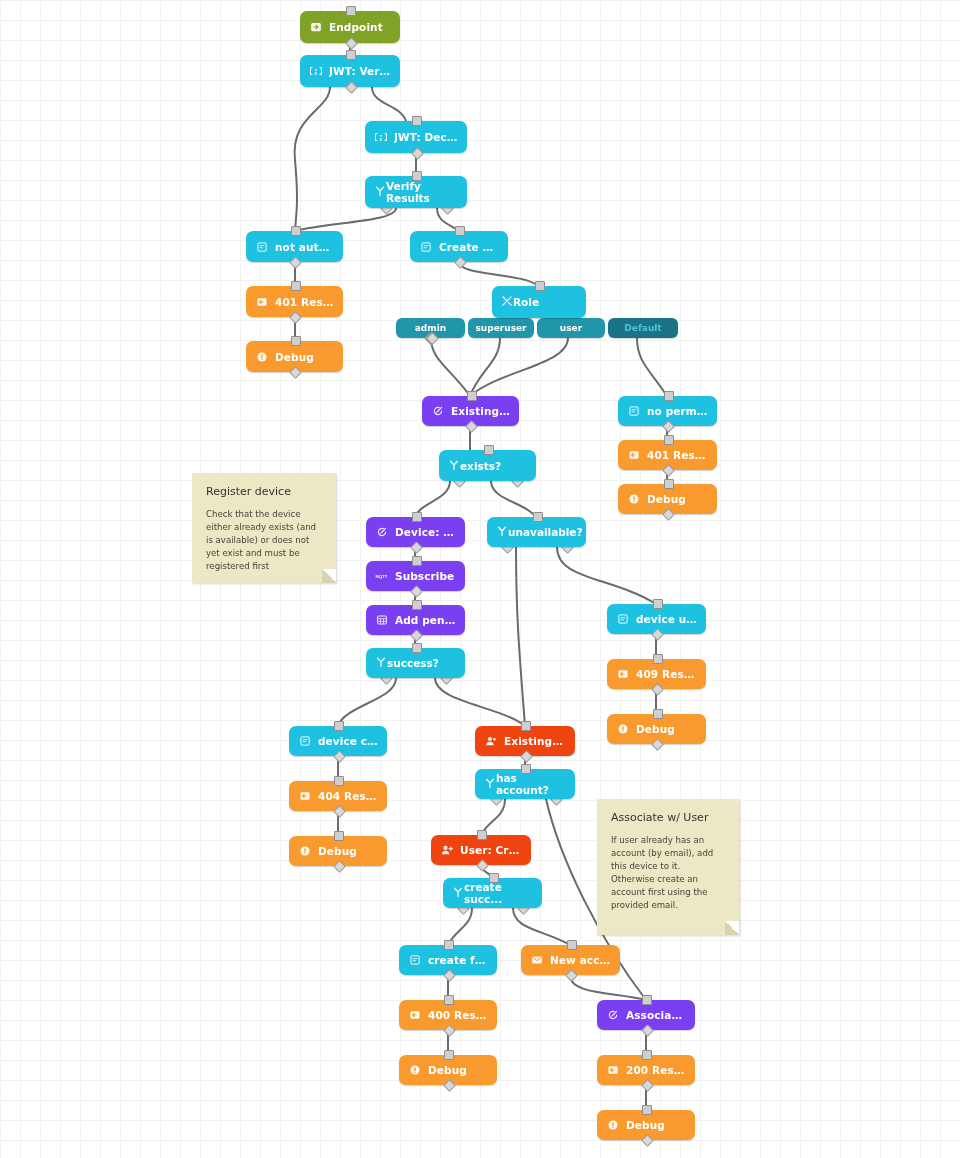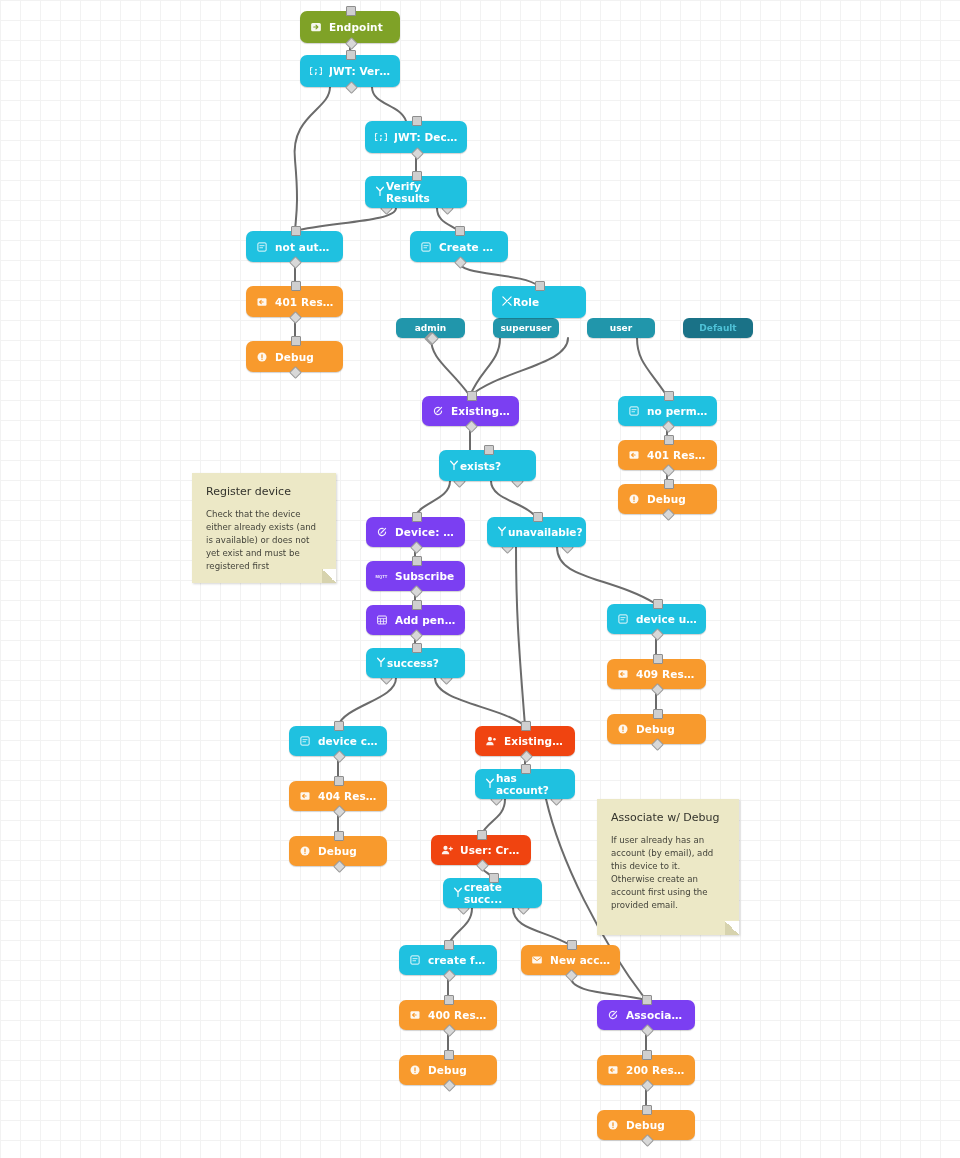--- a/index.html
+++ b/index.html
@@ -497,21 +497,21 @@
         <div class="port" style="position: absolute; left: 78.1px; top: 28px;"></div>
       </div>
       <div class="switchwrap" style="left: 492px; top: 286px; width: 94px;">
         <div class="head" style="width: 94px; height: 32px;">
           <span class="ic"><svg viewBox="0 0 16 16" width="12" height="12">
               <path d="M2.5 2.5 13.5 13.5M13.5 2.5 2.5 13.5" stroke="#fff" stroke-width="1.6" stroke-linecap="round"></path>
             </svg></span>
           <span class="lbl">Role</span>
           <div class="port inp" style="left: 43px; top: -5px;"></div>
         </div>
-        <div class="tabs" style="left: -96px; top: 32px; gap: 25px;">
+        <div class="tabs" style="left: -96px; top: 32px;">
           <div class="tab" style="width: 69px; margin-right: 3px;">
             <span>admin</span>
             <div class="port" style="left: 31px; top: 16px;"></div>
           </div>
           <div class="tab" style="width: 66px; margin-right: 3px;">
             <span>superuser</span>
             <div class="port" style="left: 29.5px; top: 16px;"></div>
           </div>
           <div class="tab" style="width: 68px; margin-right: 3px; text-align: center;">
             <span>user</span>
@@ -579,18 +579,18 @@
         <div class="port" style="position: absolute; left: 75.7px; top: 26px;"></div>
       </div>
     </div>
   <div id="notes-layer">
       <div class="note" style="left: 192px; top: 473px; width: 144px; min-height: 99px;">
         <div class="nt-title">Register device</div>
         <div class="nt-body">Check that the device either already exists (and is available) or does not yet exist and must be registered first</div>
         <div class="fold"></div>
       </div>
       <div class="note" style="left: 597px; top: 799px; width: 142px; min-height: 136px;">
-        <div class="nt-title">Associate w/ Debug</div>
+        <div class="nt-title">Associate w/ User</div>
         <div class="nt-body">If user already has an account (by email), add this device to it. Otherwise create an account first using the provided email.</div>
         <div class="fold"></div>
       </div>
     </div>
 </div>
 
 </body></html>

